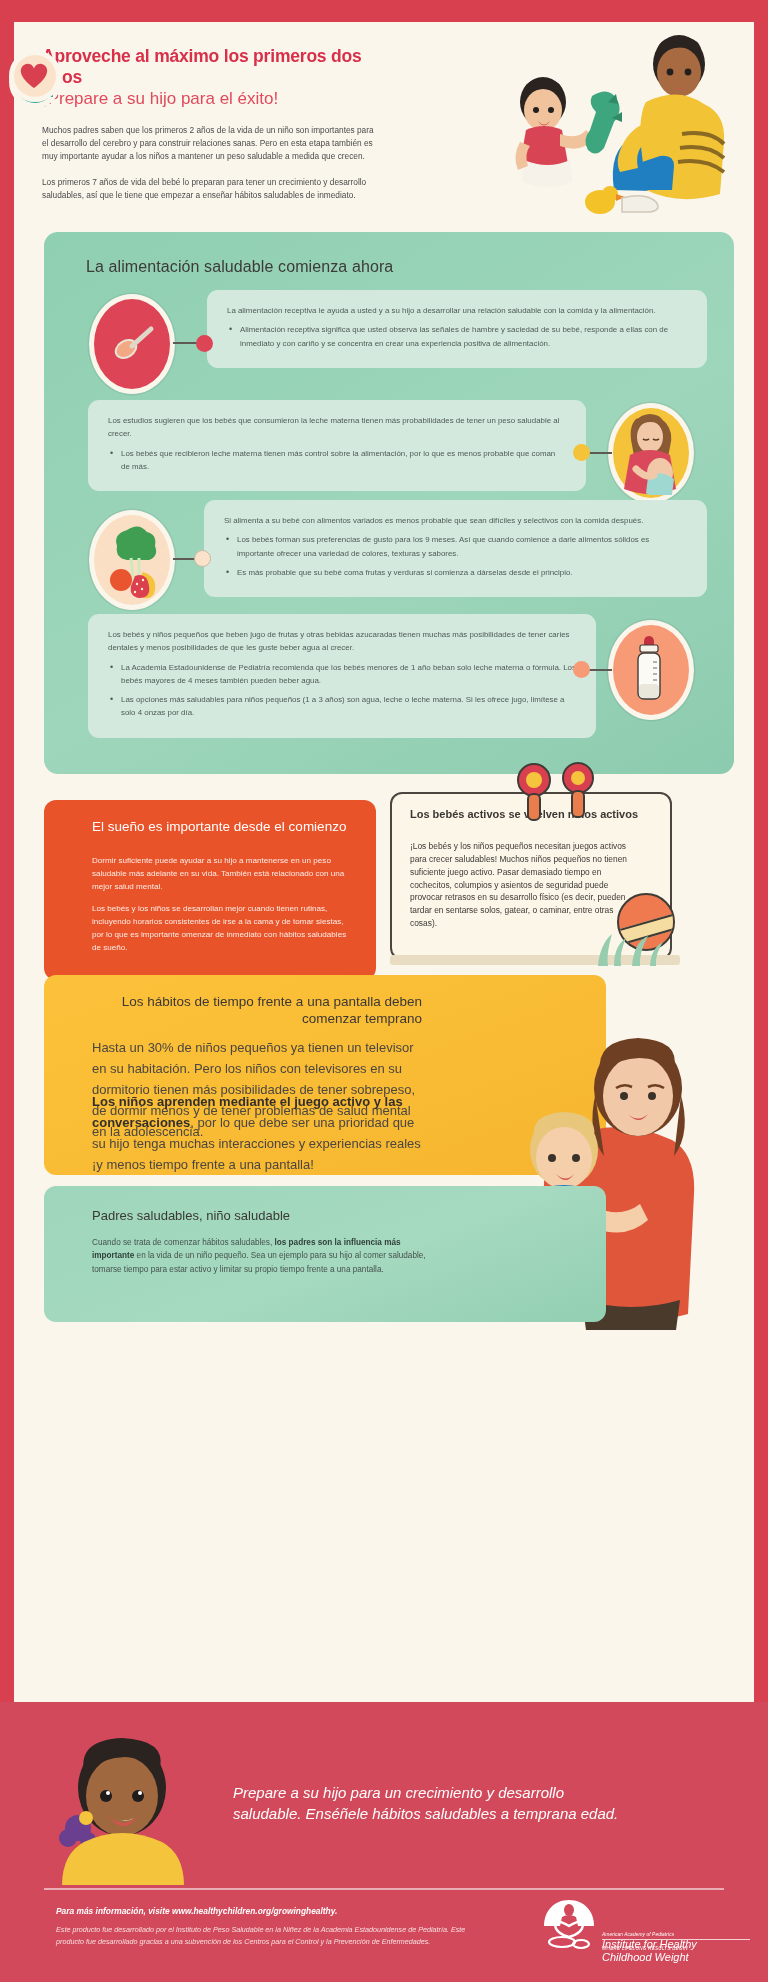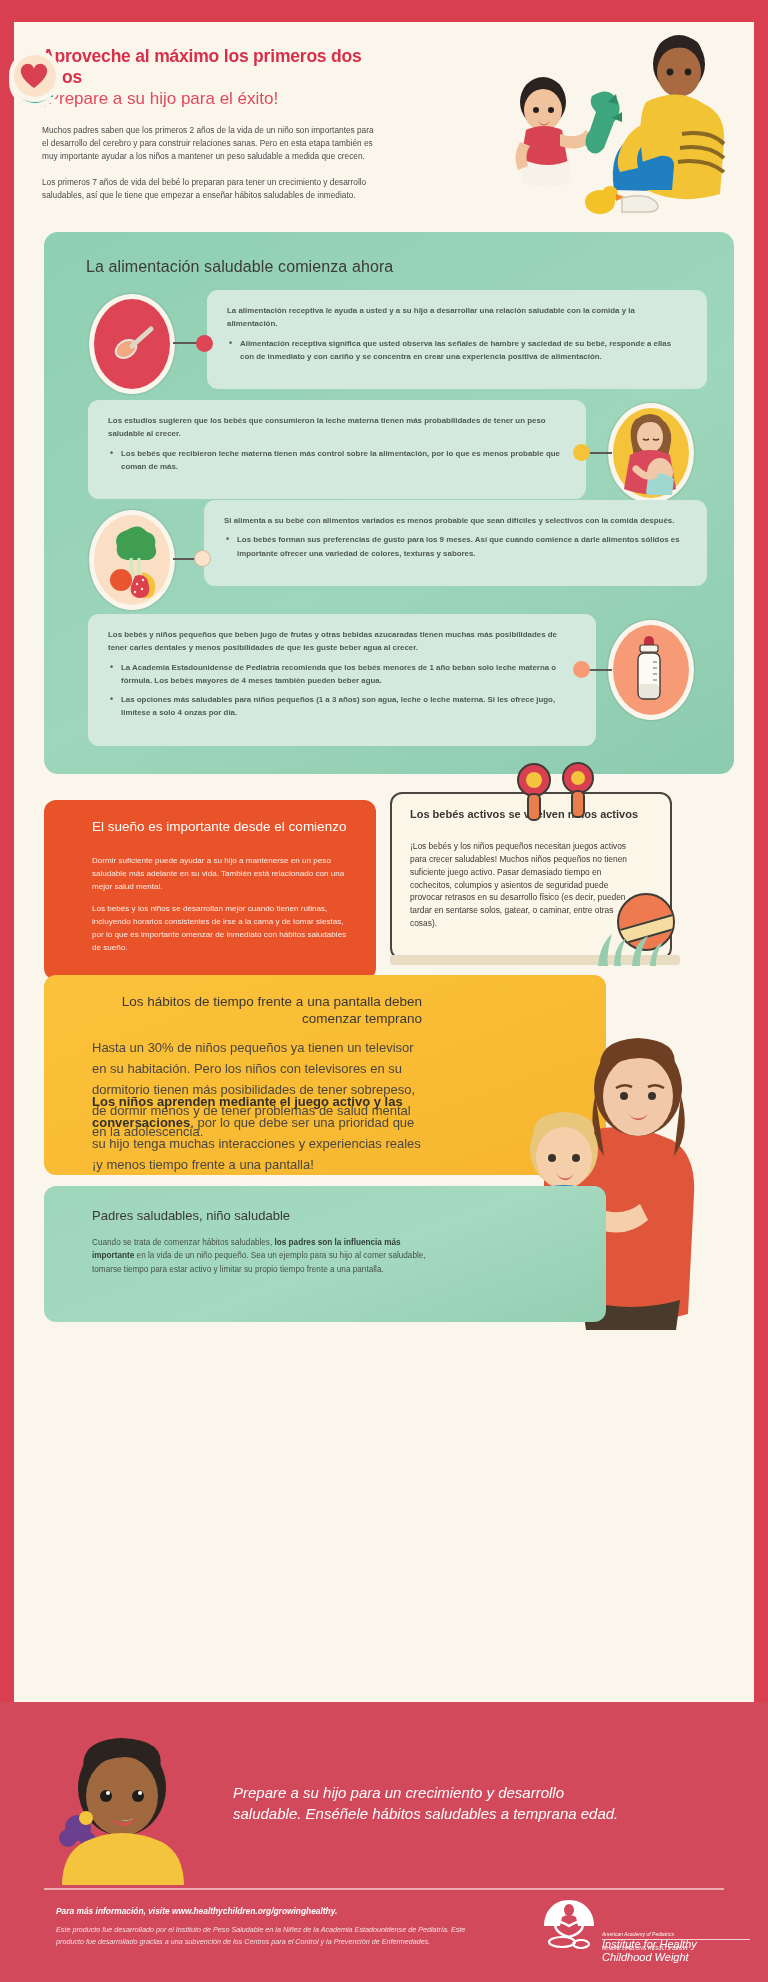--- a/index.html
+++ b/index.html
@@ -50,22 +50,21 @@
     border-radius: 14px;
   }
   .feed-title {
     position: absolute; left: 42px; top: 26px;
     color: #3d3a38; font-size: 16px; font-weight: normal; letter-spacing: .1px;
   }
   .card {
     position: absolute;
     background: #d3e9dd;
     border-radius: 11px;
-    padding: 14px 20px 26px 20px;
-    font-weight: bold;
+    padding: 14px 20px 18px 20px;
   }
   .card p { color: #4f5b56; font-size: 7.9px; line-height: 1.68; }
   .card ul { margin-top: 6px; list-style: none; }
   .card li {
     color: #4f5b56; font-size: 7.9px; line-height: 1.68;
     padding-left: 13px; position: relative; margin-top: 6px;
   }
   .card li::before {
     content: "•"; position: absolute; left: 2px; top: -1px; font-size: 9px; color: #4f5b56;
   }
@@ -287,20 +286,21 @@
         <path d="M20 58 q10 10 18 6" stroke="#f2c9a8" stroke-width="7" fill="none" stroke-linecap="round"></path>
       </svg>
     </div>
     <div class="connector conn-2"></div>
     <div class="dot dot-2"></div>
 
     <div class="card card-c">
       <p>Si alimenta a su bebé con alimentos variados es menos probable que sean difíciles y selectivos con la comida después.</p>
       <ul>
         <li>Los bebés forman sus preferencias de gusto para los 9 meses. Así que cuando comience a darle alimentos sólidos es importante ofrecer una variedad de colores, texturas y sabores.</li>
+        <li>Es más probable que su bebé coma frutas y verduras si comienza a dárselas desde el principio.</li>
       </ul>
     </div>
     <div class="badge badge-veg">
       <svg width="70" height="84" viewBox="0 0 70 84">
         <path d="M30 12 q12 -8 20 2 q10 2 8 14 q4 10 -6 14 l-22 0 q-12 -2 -10 -14 q-4 -12 10 -16z" fill="#3f9e52"></path>
         <path d="M34 40 l2 20 M42 40 l0 20" stroke="#cfe8bc" stroke-width="3"></path>
         <circle cx="24" cy="62" r="11" fill="#e8552f"></circle>
         <path d="M46 54 q14 4 12 18 q-2 10 -12 8 q-8 -4 -6 -14z" fill="#f3c43c"></path>
         <path d="M38 58 q12 -4 14 10 q2 12 -10 12 q-10 -2 -8 -12z" fill="#dc3f4e"></path>
         <circle cx="40" cy="66" r="1.2" fill="#fdf3cd"></circle>

